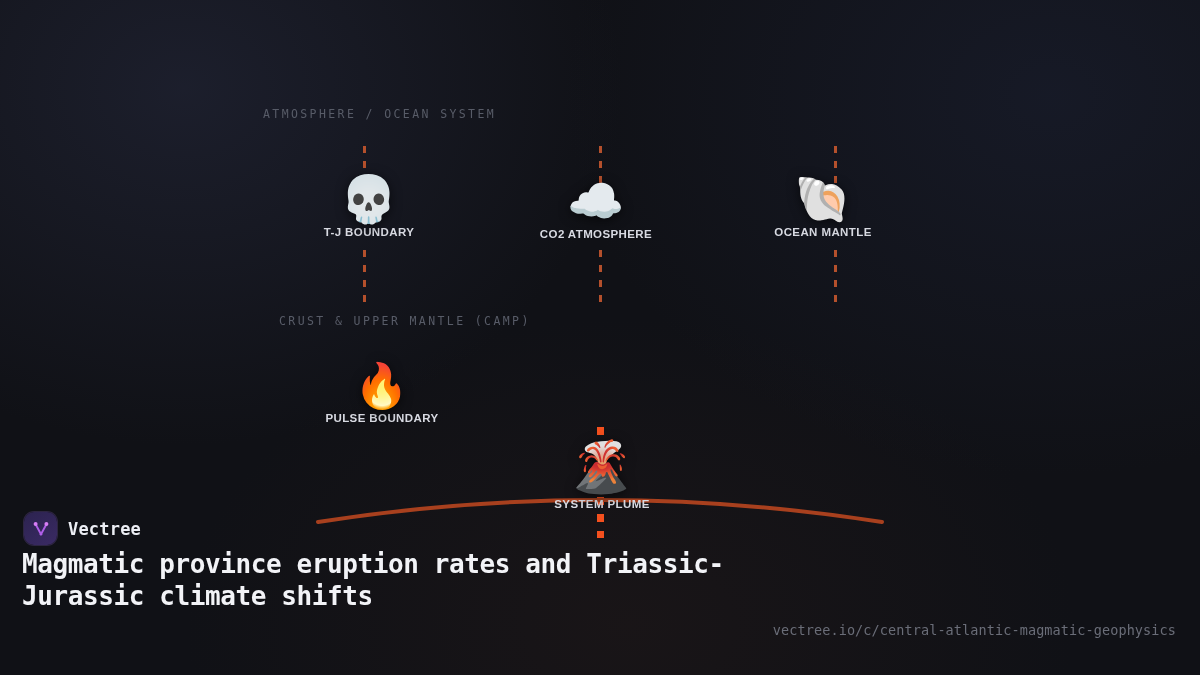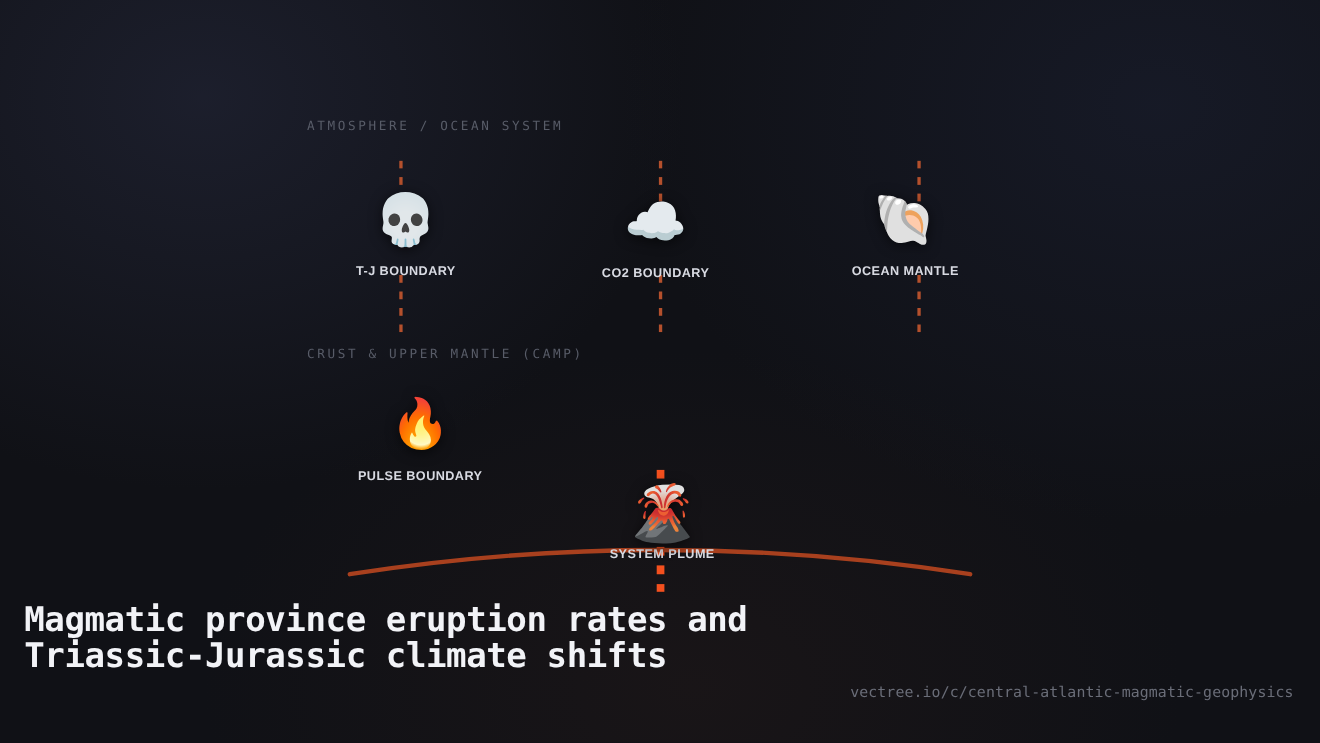--- a/index.html
+++ b/index.html
@@ -32,21 +32,21 @@
   
   .band-label {
     position:absolute;
     font-family:"DejaVu Sans Mono", monospace;
     font-size:11.5px;
     letter-spacing:2.4px;
     color:#5a5d६8;
     color:#585c68;
     white-space:nowrap;
   }
-  #band-atmosphere { left:279px; top:107px; }
+  #band-atmosphere { left:263px; top:107px; }
   #band-crust { left:279px; top:314px; }
 
   
   .conn {
     position:absolute;
     width:3px;
     background-image:linear-gradient(to bottom, #b4502c 0 7px, rgba(0,0,0,0) 7px 15px);
     background-size:3px 15px;
   }
   .conn.bright {
@@ -69,21 +69,21 @@
   
   .node { position:absolute; text-align:center; }
   .node .glyph {
     font-size:46px; line-height:1;
     font-family:"DejaVu Sans", sans-serif;
     display:block;
     filter:drop-shadow(0 2px 6px rgba(0,0,0,0.6));
   }
   .node .nlabel {
     display:block;
-    margin-top:19px;
+    margin-top:4px;
     font-family:"Liberation Sans", sans-serif;
     font-weight:bold;
     font-size:11.5px;
     letter-spacing:0.4px;
     color:#d8dae2;
     white-space:nowrap;
   }
   #node-tj    { left:289px; top:176px; width:160px; }
   #node-co2   { left:516px; top:178px; width:160px; }
   #node-acid  { left:743px; top:176px; width:160px; }
@@ -103,21 +103,21 @@
   }
   .brand-name {
     font-family:"DejaVu Sans Mono", monospace;
     font-size:17px; font-weight:bold; color:#eceef4; letter-spacing:0.2px;
   }
 
   .headline {
     position:absolute; left:22px; top:548px; width:760px;
     font-family:"DejaVu Sans Mono", monospace;
     font-weight:bold;
-    font-size:31px;
+    font-size:26px;
     line-height:32px;
     letter-spacing:-0.4px;
     color:#f2f3f7;
   }
 
   .url {
     position:absolute; right:24px; top:622px;
     font-family:"DejaVu Sans Mono", monospace;
     font-size:13.5px;
     color:#6a6d78;
@@ -151,36 +151,47 @@
     <path d="M 18 42 Q 300 -2 582 42" fill="none" stroke="#a8401e" stroke-width="4" stroke-linecap="round"></path>
   </svg>
 
   <div class="node" id="node-tj">
     <span class="glyph">💀</span>
     <span class="nlabel">T-J BOUNDARY</span>
   </div>
 
   <div class="node" id="node-co2">
     <span class="glyph">☁️</span>
-    <span class="nlabel">CO2 BOUNDARY</span>
+    <span class="nlabel">CO2 ATMOSPHERE</span>
   </div>
 
   <div class="node" id="node-acid">
     <span class="glyph">🐚</span>
     <span class="nlabel">OCEAN MANTLE</span>
   </div>
 
   <div class="node" id="node-pulse">
     <span class="glyph">🔥</span>
     <span class="nlabel">PULSE BOUNDARY</span>
   </div>
 
   <div class="node" id="node-plume">
     <span class="glyph">🌋</span>
     <span class="nlabel">SYSTEM PLUME</span>
   </div>
 
+  <div class="brand">
+    <span class="brand-mark">
+      <svg width="20" height="20" viewBox="0 0 20 20" aria-hidden="true">
+        <path d="M4.6 5.2 L10 15.2 L15.4 5.2" fill="none" stroke="#b05ee8" stroke-width="1.9" stroke-linecap="round" stroke-linejoin="round"></path>
+        <circle cx="4.6" cy="5.0" r="2.0" fill="#d77ef5"></circle>
+        <circle cx="15.4" cy="5.0" r="2.0" fill="#d77ef5"></circle>
+        <circle cx="10" cy="15.2" r="1.3" fill="#b05ee8"></circle>
+      </svg>
+    </span>
+    <span class="brand-name">Vectree</span>
+  </div>
 
   <div class="headline">Magmatic province eruption rates and Triassic-Jurassic climate shifts</div>
 
   <div class="url">vectree.io/c/central-atlantic-magmatic-geophysics</div>
 
 </div>
 
 </body></html>

